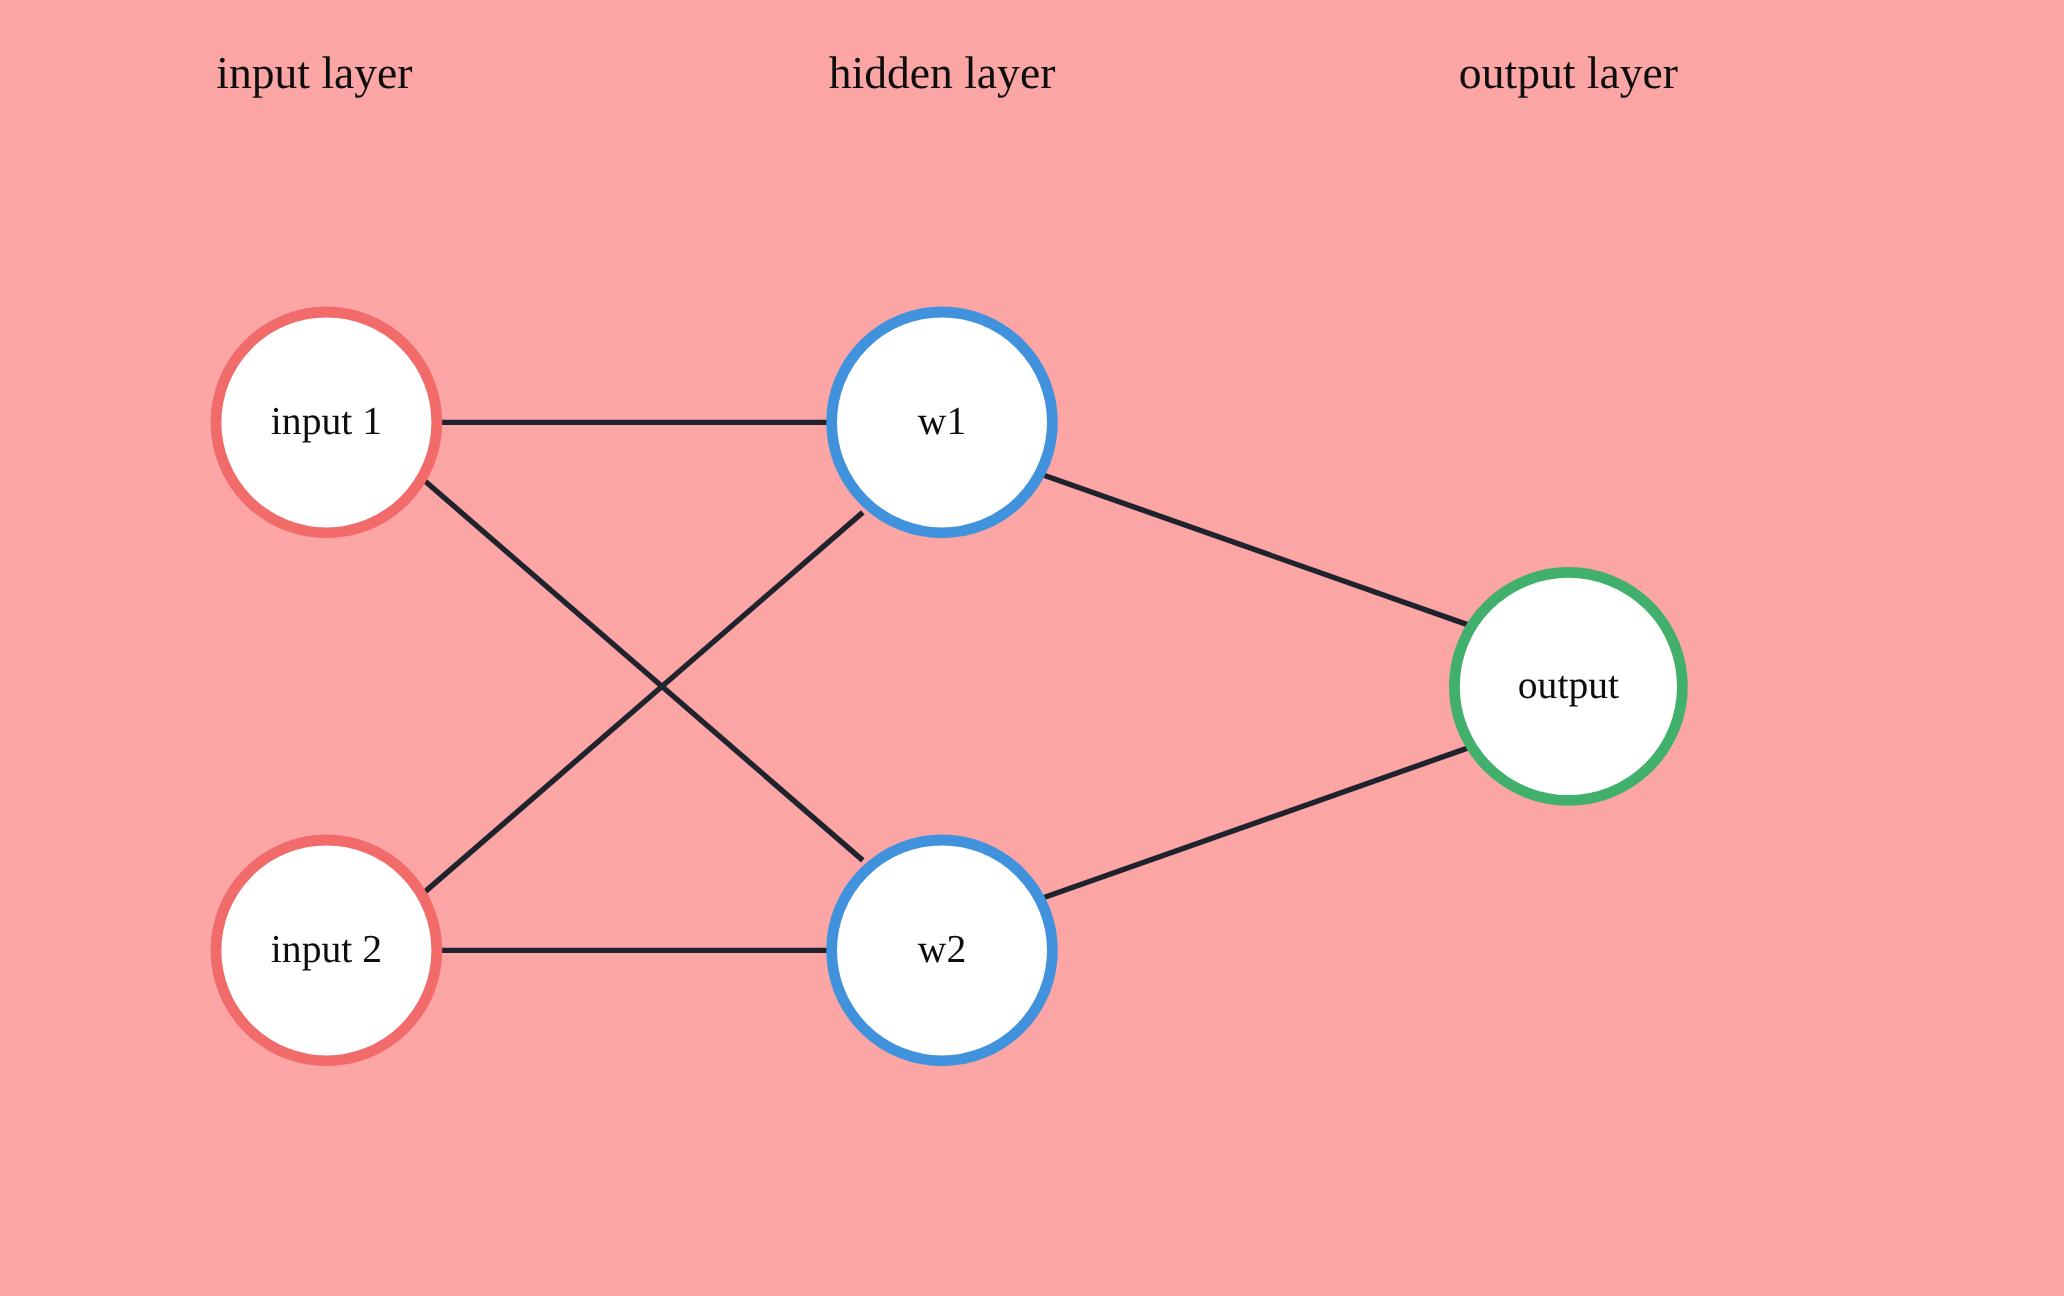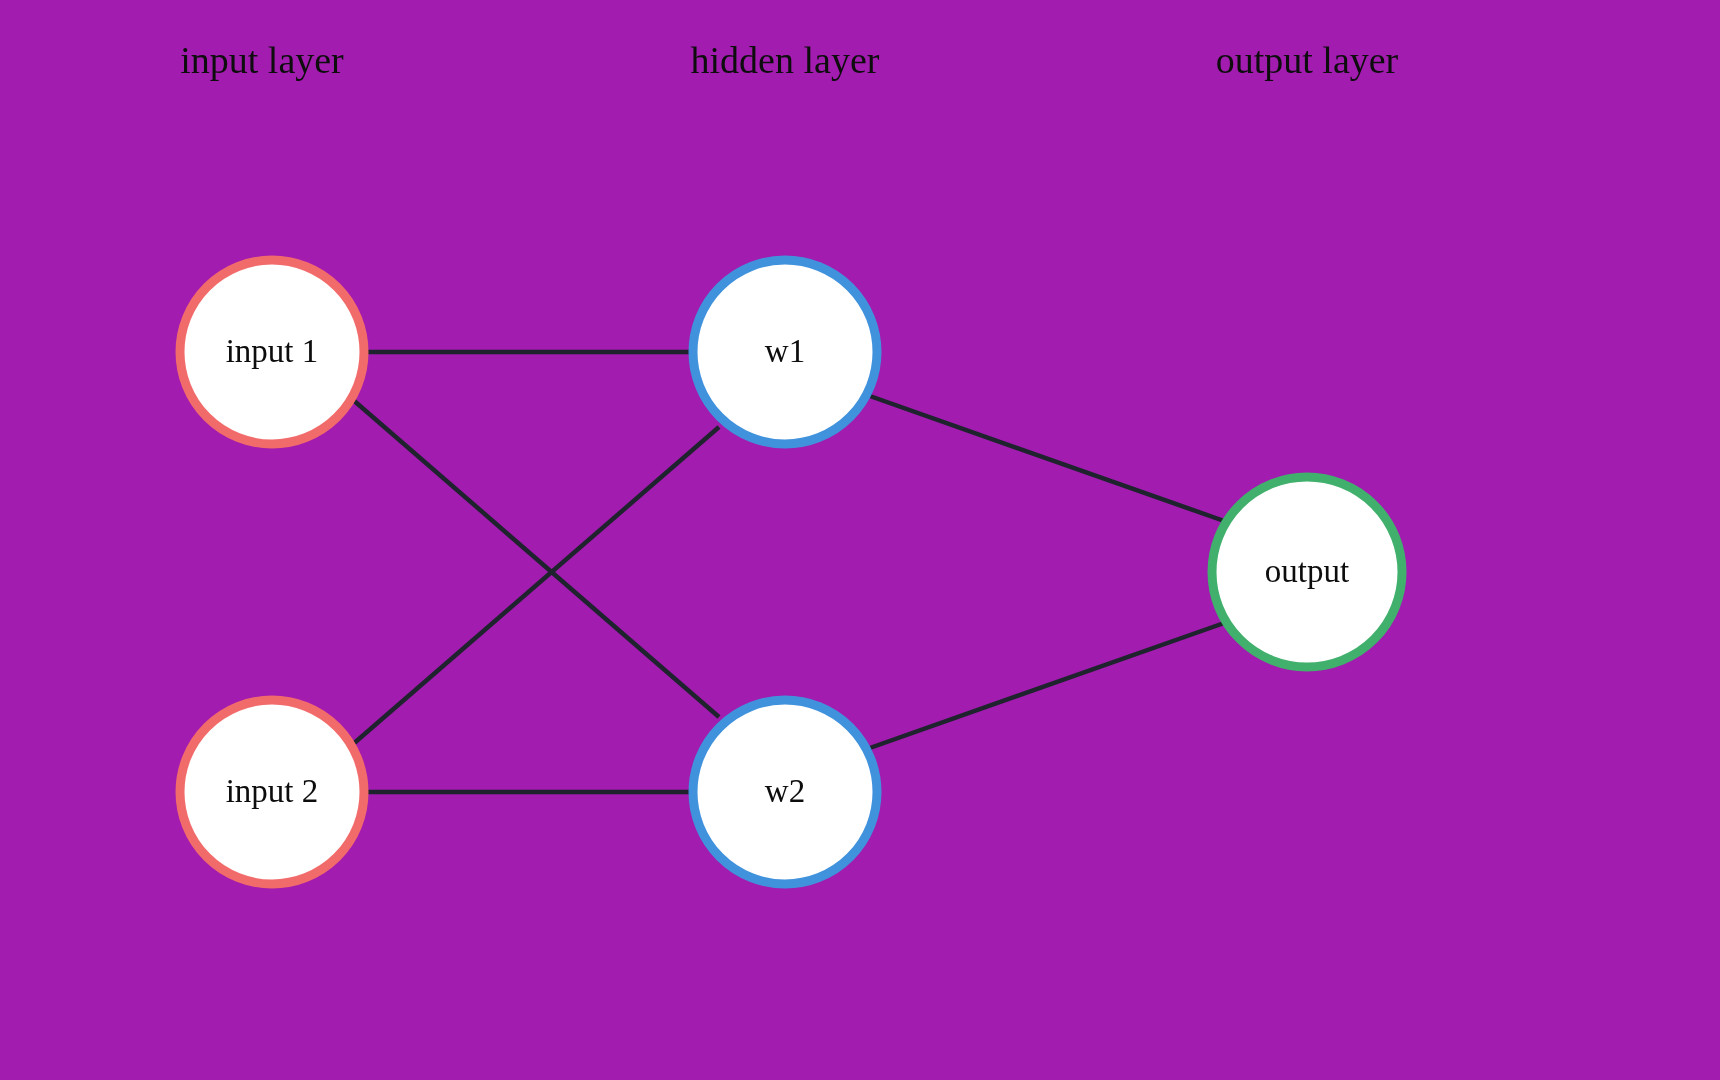--- a/index.html
+++ b/index.html
@@ -12,21 +12,21 @@
     width: 1720px;
     height: 1080px;
     overflow: hidden;
     font-family: "Liberation Serif", "DejaVu Serif", serif;
     -webkit-font-smoothing: antialiased;
   }
   #diagram-root {
     position: relative;
     width: 1720px;
     height: 1080px;
-    background: #a21caf;
+    background: #fca5a5;
   }
   #nn-svg {
     position: absolute;
     left: 0;
     top: 0;
     width: 1720px;
     height: 1080px;
     display: block;
   }
   .layer-title {

